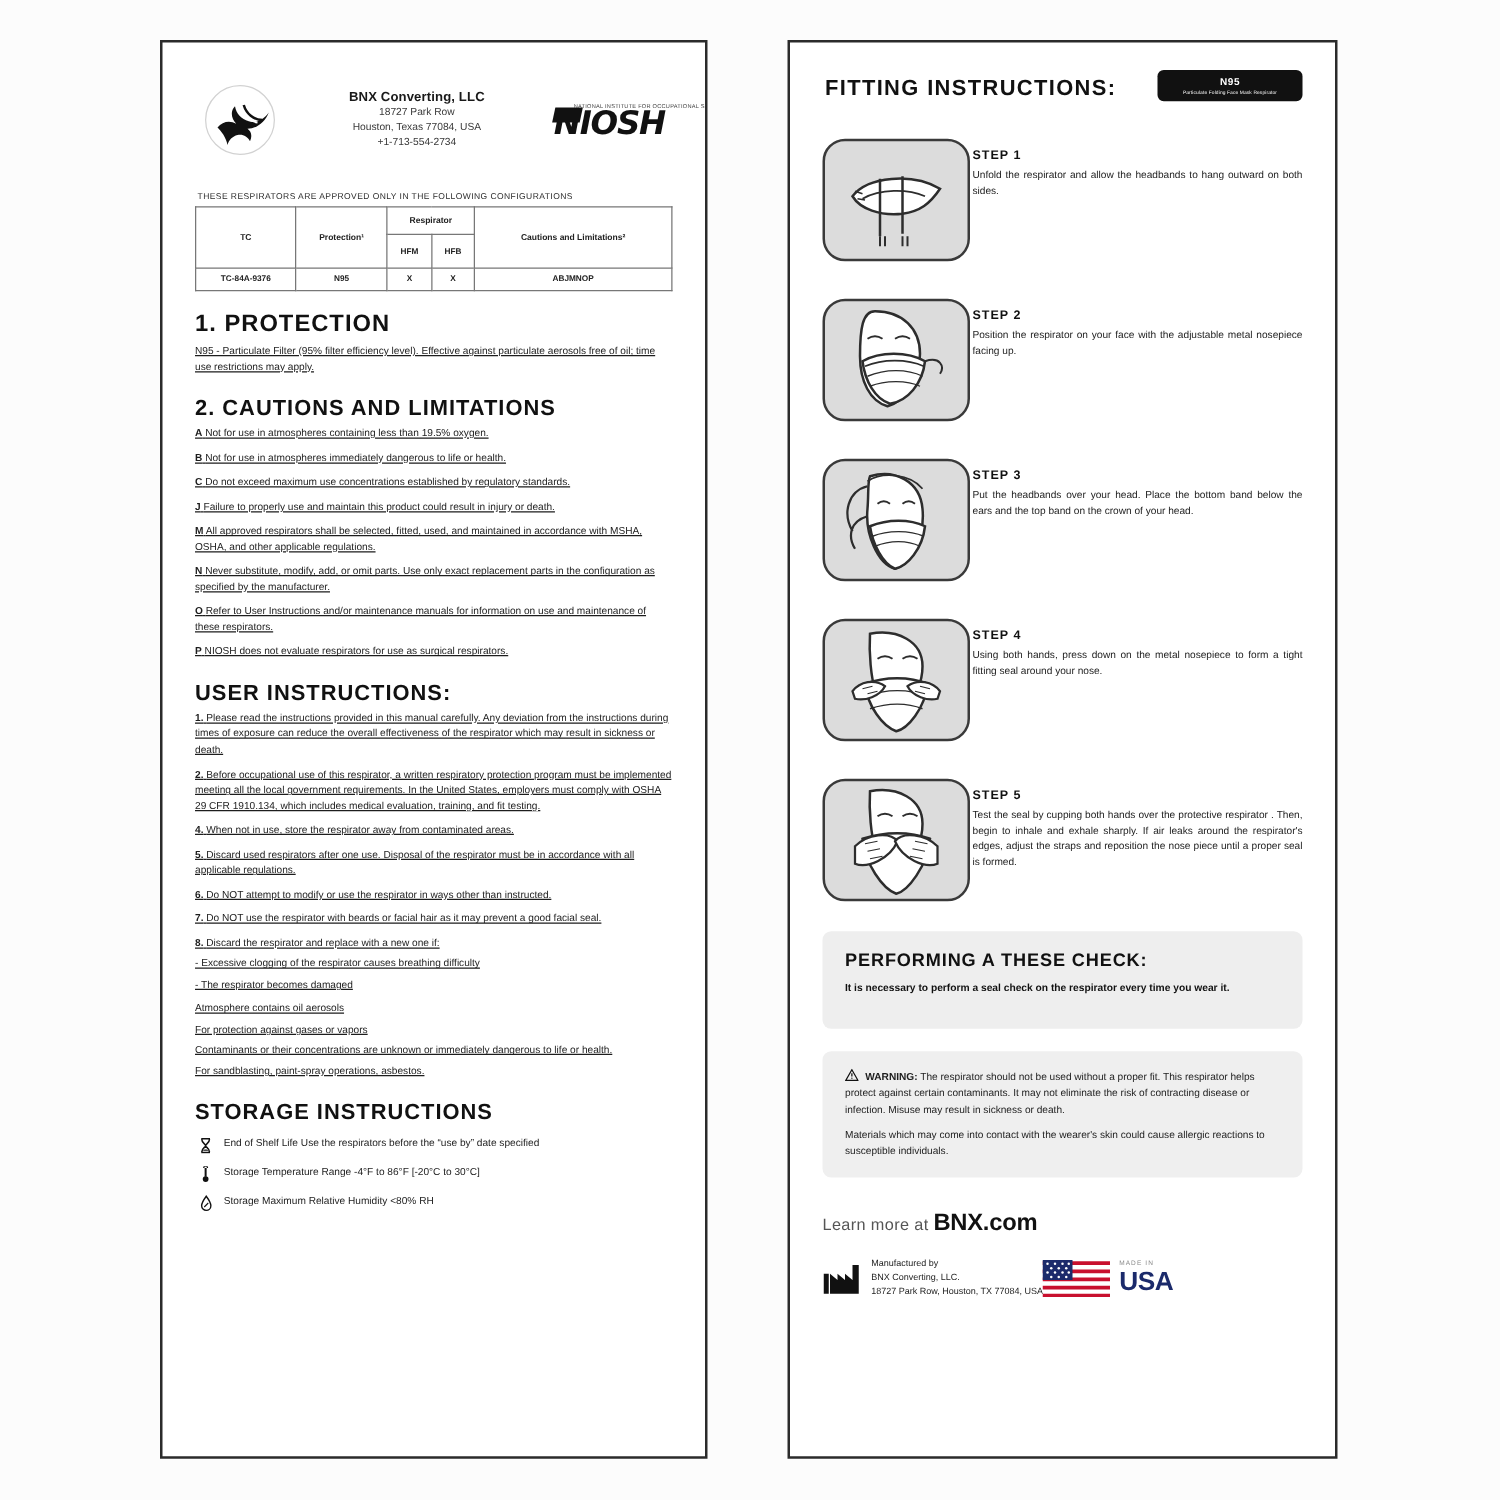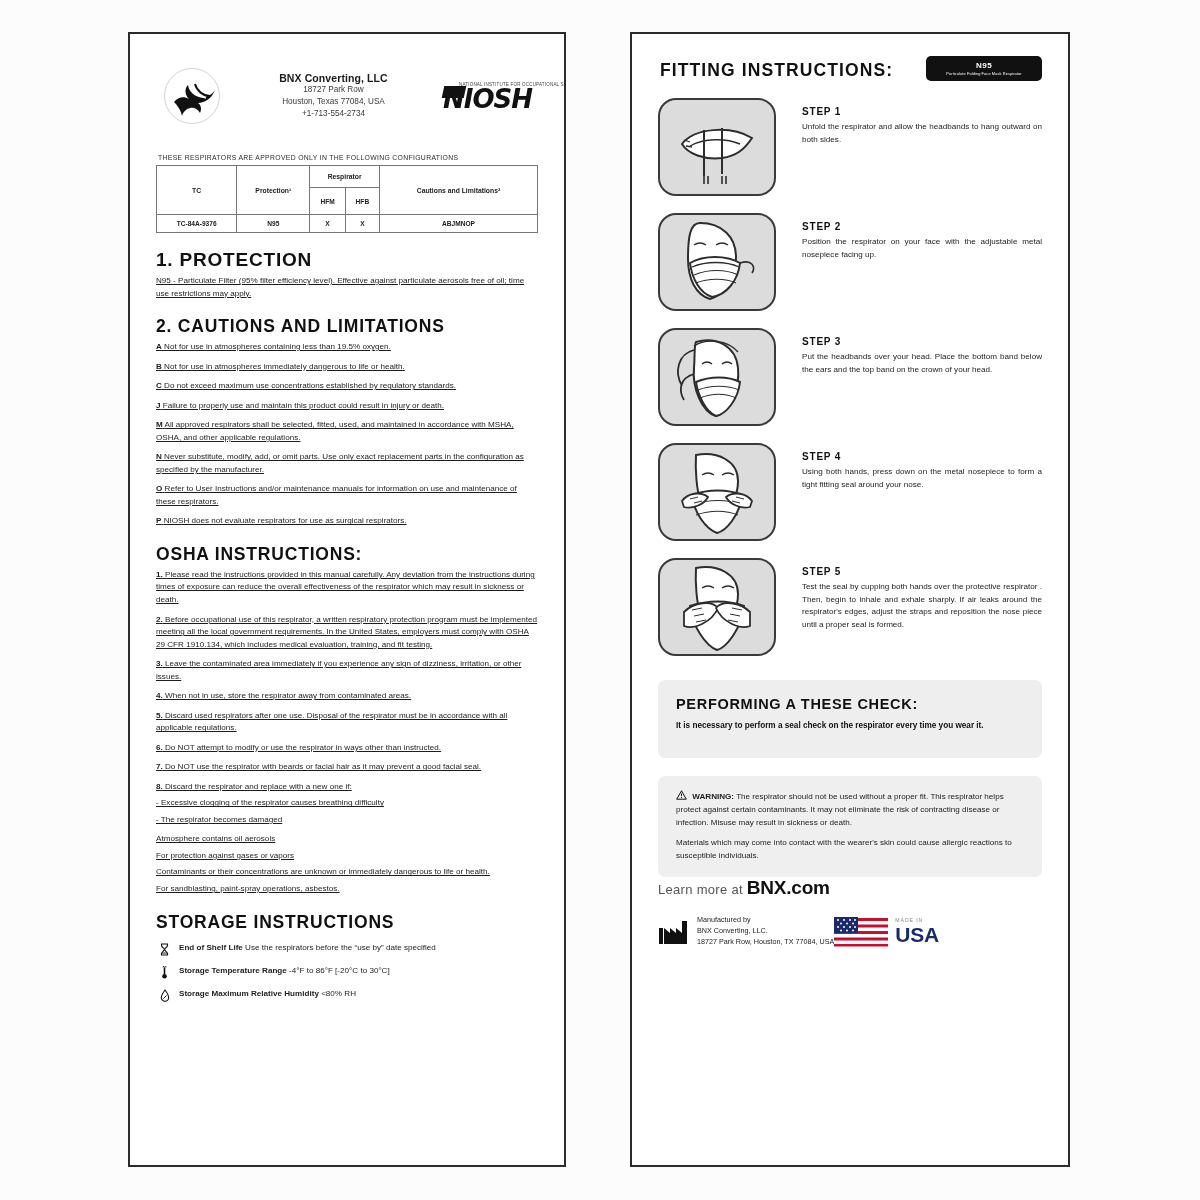--- a/index.html
+++ b/index.html
@@ -57,51 +57,51 @@
   p.body{font-size:8.1px;line-height:1.55;margin:0 0 7px 0;color:#1d1d1d;text-decoration:underline;}
   p.body b{font-weight:bold;}
   p.tight{margin-bottom:4px;}
   .sub{margin-left:22px;}
   .sub2{margin-left:30px;}
 
   
   .stor-row{display:flex;align-items:flex-start;gap:8px;margin:9px 0 0 2px;}
   .stor-ico{width:13px;flex:0 0 13px;display:flex;justify-content:center;padding-top:1px;}
   .stor-txt{font-size:8.1px;color:#1d1d1d;line-height:1.4;}
-  .stor-txt b{font-weight:bold;}
+  .stor-txt b{font-weight:normal;}
 
   
   .fit-head{display:flex;align-items:center;justify-content:space-between;}
   h2.fit{font-size:17.5px;font-weight:bold;letter-spacing:1.1px;margin:4px 0 0 2px;color:#111;}
   .badge{background:#111;color:#fff;border-radius:5px;padding:5px 10px 5px 10px;text-align:center;min-width:96px;}
   .badge-t{font-size:8px;font-weight:bold;letter-spacing:.5px;}
   .badge-s{font-size:3.9px;letter-spacing:.1px;margin-top:1px;white-space:nowrap;}
 
-  .step{display:flex;gap:26px;align-items:flex-start;margin-top:17px;}
+  .step{display:flex;gap:2px;align-items:flex-start;margin-top:30px;}
   .step-img{
     width:114px;height:94px;flex:0 0 114px;
     border:2px solid #3a3a3a;border-radius:18px;background:#dcdcdc;
     position:relative;overflow:hidden;
   }
   .step-txt{padding-top:8px;flex:1;}
   .step-t{font-size:10px;font-weight:bold;letter-spacing:.8px;margin-bottom:4px;color:#111;}
   .step-b{font-size:8.1px;line-height:1.55;color:#1d1d1d;text-align:justify;}
 
   .seal{background:#eeeeee;border-radius:7px;padding:16px 18px 17px 18px;margin-top:24px;}
   .seal-t{font-size:14.5px;font-weight:bold;letter-spacing:.7px;margin-bottom:8px;color:#111;}
   .seal-lead{font-size:8.2px;font-weight:bold;line-height:1.55;margin:0 0 8px 0;color:#111;}
   .seal-b{font-size:8.1px;line-height:1.6;margin:0;color:#1d1d1d;text-align:justify;}
 
   .warn{background:#efefef;border-radius:7px;padding:14px 18px 15px 18px;margin-top:18px;}
   .warn p{font-size:8.1px;line-height:1.55;margin:0 0 8px 0;color:#1d1d1d;}
   .warn p:last-child{margin-bottom:0;}
   .warn b{font-weight:bold;}
   .tri{display:inline-block;vertical-align:-1px;margin-right:3px;}
 
-  .learn{font-size:13px;color:#555;letter-spacing:.3px;}
+  .learn{margin-top:26px;font-size:13px;color:#555;letter-spacing:.3px;}
   .learn b{font-size:19px;color:#111;letter-spacing:-.2px;}
 
   .foot{display:flex;align-items:center;margin-top:16px;}
   .foot-l{display:flex;align-items:center;gap:9px;}
   .fact{width:30px;height:26px;flex:0 0 30px;}
   .foot-txt{font-size:7.2px;line-height:1.52;color:#1d1d1d;}
   .foot-r{display:flex;align-items:center;gap:7px;}
   .flag{width:54px;height:30px;}
   .usa-blk{line-height:1;}
   .usa-s{font-size:5.2px;color:#8a8a8a;letter-spacing:.9px;display:block;margin-bottom:1px;}
@@ -170,25 +170,24 @@
 
     <p class="body"><b>A</b> <span>Not for use in atmospheres containing less than 19.5% oxygen.</span></p>
     <p class="body"><b>B</b> <span>Not for use in atmospheres immediately dangerous to life or health.</span></p>
     <p class="body"><b>C</b> <span>Do not exceed maximum use concentrations established by regulatory standards.</span></p>
     <p class="body"><b>J</b> <span>Failure to properly use and maintain this product could result in injury or death.</span></p>
     <p class="body"><b>M</b> <span>All approved respirators shall be selected, fitted, used, and maintained in accordance with MSHA, OSHA, and other applicable regulations.</span></p>
     <p class="body"><b>N</b> <span>Never substitute, modify, add, or omit parts. Use only exact replacement parts in the configuration as specified by the manufacturer.</span></p>
     <p class="body"><b>O</b> <span>Refer to User Instructions and/or maintenance manuals for information on use and maintenance of these respirators.</span></p>
     <p class="body"><b>P</b> <span>NIOSH does not evaluate respirators for use as surgical respirators.</span></p>
 
-    <h2 class="sec small">OSHA INSTRUCTIONS:</h2>
+    <h2 class="sec small">USER INSTRUCTIONS:</h2>
 
     <p class="body"><b>1.</b> <span>Please read the instructions provided in this manual carefully. Any deviation from the instructions during times of exposure can reduce the overall effectiveness of the respirator which may result in sickness or death.</span></p>
     <p class="body"><b>2.</b> <span>Before occupational use of this respirator, a written respiratory protection program must be implemented meeting all the local government requirements. In the United States, employers must comply with OSHA 29 CFR 1910.134, which includes medical evaluation, training, and fit testing.</span></p>
-    <p class="body"><b>3.</b> <span>Leave the contaminated area immediately if you experience any sign of dizziness, irritation, or other issues.</span></p>
     <p class="body"><b>4.</b> <span>When not in use, store the respirator away from contaminated areas.</span></p>
     <p class="body"><b>5.</b> <span>Discard used respirators after one use. Disposal of the respirator must be in accordance with all applicable regulations.</span></p>
     <p class="body"><b>6.</b> <span>Do NOT attempt to modify or use the respirator in ways other than instructed.</span></p>
     <p class="body"><b>7.</b> <span>Do NOT use the respirator with beards or facial hair as it may prevent a good facial seal.</span></p>
 
     <p class="body tight"><b>8.</b> <span>Discard the respirator and replace with a new one if:</span></p>
     <p class="body tight sub">- Excessive clogging of the respirator causes breathing difficulty</p>
     <p class="body sub">- The respirator becomes damaged</p>
 
     <p class="body tight sub2">Atmosphere contains oil aerosols</p>

